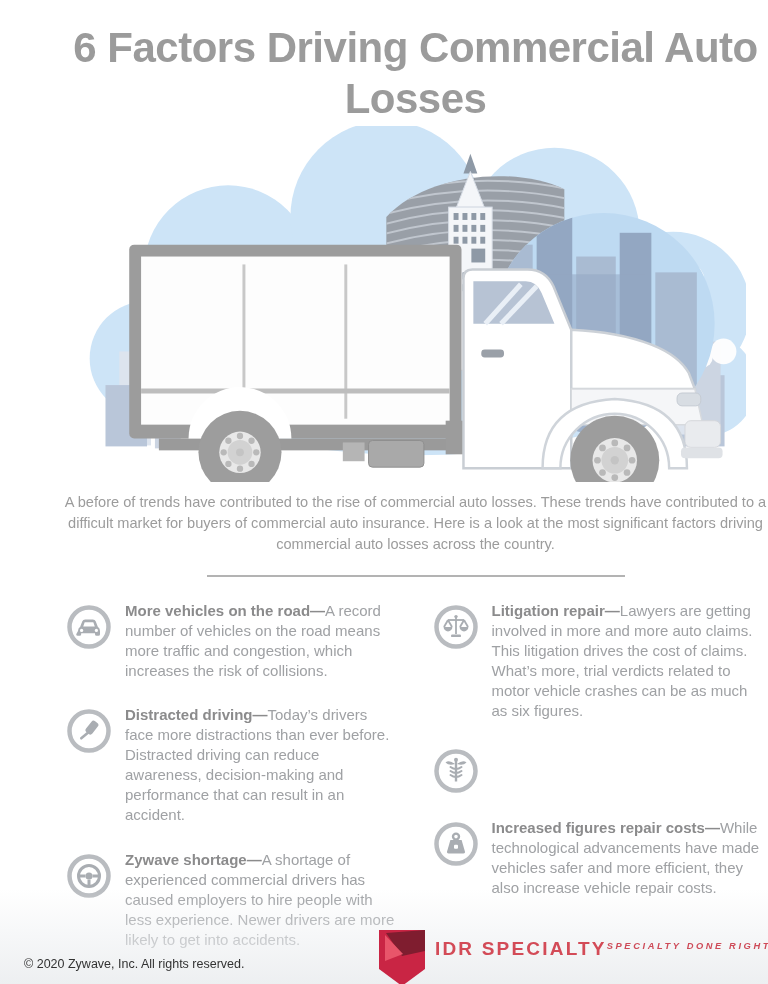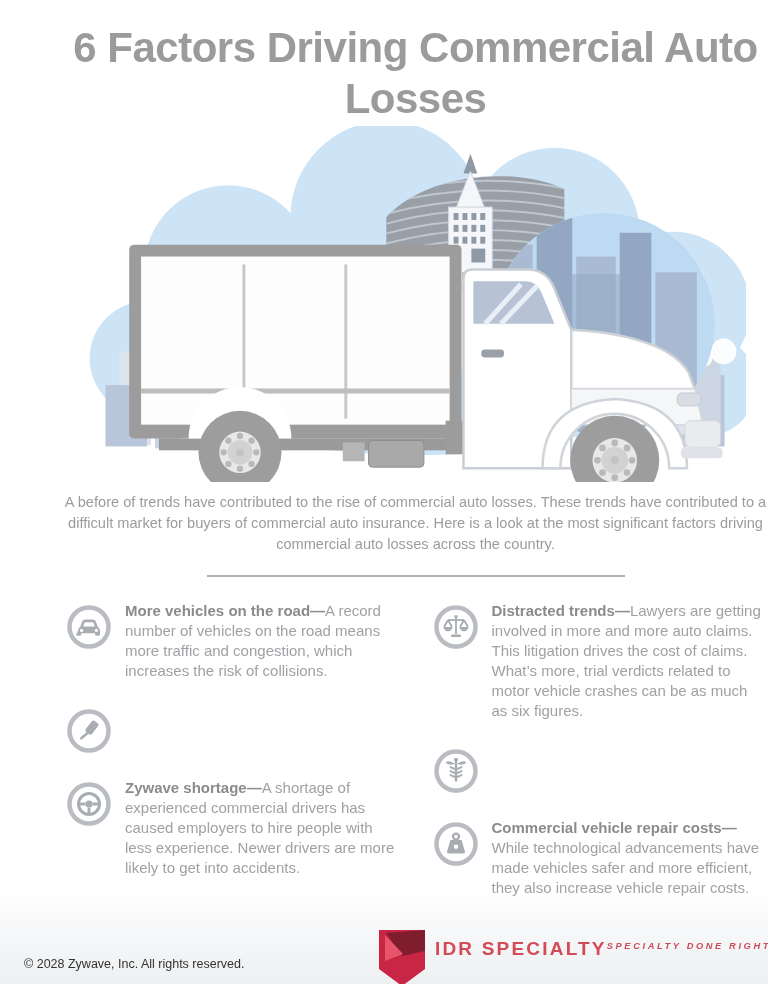--- a/index.html
+++ b/index.html
@@ -294,20 +294,23 @@
       </div>
 
       <div class="factor">
         <svg class="icn" width="46" height="46" viewBox="0 0 46 46">
           <circle cx="23" cy="23" r="19.5" fill="none" stroke="#b9bcc0" stroke-width="4.5"></circle>
           <g transform="rotate(38 23 23)">
             <rect x="19.2" y="11.5" width="8" height="14" rx="2.6" fill="#a9adb2"></rect>
             <line x1="23.2" y1="25.5" x2="21.4" y2="33.5" stroke="#a9adb2" stroke-width="2.6" stroke-linecap="round"></line>
           </g>
         </svg>
+        <div class="factor-text">
+          <span class="fh">Distracted driving</span><span class="fh">—</span><span>Today’s drivers face more distractions than ever before. Distracted driving can reduce awareness, decision-making and performance that can result in an accident.</span>
+        </div>
       </div>
 
       <div class="factor">
         <svg class="icn" width="46" height="46" viewBox="0 0 46 46">
           <circle cx="23" cy="23" r="19.5" fill="none" stroke="#b9bcc0" stroke-width="4.5"></circle>
           <circle cx="23" cy="23" r="10.5" fill="none" stroke="#a9adb2" stroke-width="3"></circle>
           <circle cx="23" cy="23" r="3.6" fill="#a9adb2"></circle>
           <g stroke="#a9adb2" stroke-width="3">
             <line x1="12.8" y1="23" x2="19.4" y2="23"></line>
             <line x1="26.6" y1="23" x2="33.2" y2="23"></line>
@@ -332,21 +335,21 @@
               <line x1="15" y1="16" x2="19" y2="23"></line>
             <line x1="31" y1="16" x2="27" y2="23"></line>
               <line x1="31" y1="16" x2="35" y2="23"></line>
           </g>
           <circle cx="23" cy="12.6" r="1.7" fill="#a9adb2"></circle>
           <path d="M10.6,23 a4.4,4.4 0 0 0 8.8,0 Z" fill="#a9adb2"></path>
           <path d="M26.6,23 a4.4,4.4 0 0 0 8.8,0 Z" fill="#a9adb2"></path>
           <rect x="18" y="30.5" width="10" height="2.6" rx="1.2" fill="#a9adb2"></rect>
         </svg>
         <div class="factor-text">
-          <span class="fh">Distracted trends</span><span class="fh">—</span><span>Lawyers are getting involved in more and more auto claims. This litigation drives the cost of claims. What’s more, trial verdicts related to motor vehicle crashes can be as much as six figures.</span>
+          <span class="fh">Litigation repair</span><span class="fh">—</span><span>Lawyers are getting involved in more and more auto claims. This litigation drives the cost of claims. What’s more, trial verdicts related to motor vehicle crashes can be as much as six figures.</span>
         </div>
       </div>
 
       <div class="factor">
         <svg class="icn" width="46" height="46" viewBox="0 0 46 46">
           <circle cx="23" cy="23" r="19.5" fill="none" stroke="#b9bcc0" stroke-width="4.5"></circle>
           <line x1="23" y1="13" x2="23" y2="33.5" stroke="#a9adb2" stroke-width="2.4"></line>
           <circle cx="23" cy="11.8" r="2" fill="#a9adb2"></circle>
           <path d="M22,16 q-6,-4.5 -9.5,-1.5 q3.5,3.5 9.5,1.5 Z" fill="#a9adb2"></path>
           <path d="M24,16 q6,-4.5 9.5,-1.5 q-3.5,3.5 -9.5,1.5 Z" fill="#a9adb2"></path>
@@ -359,32 +362,32 @@
       </div>
 
       <div class="factor">
         <svg class="icn" width="46" height="46" viewBox="0 0 46 46">
           <circle cx="23" cy="23" r="19.5" fill="none" stroke="#b9bcc0" stroke-width="4.5"></circle>
           <circle cx="23" cy="15.6" r="3" fill="none" stroke="#a9adb2" stroke-width="2.4"></circle>
           <path d="M17.4,19 h11.2 l3.4,11.8 q0.4,1.7 -1.5,1.7 h-15 q-1.9,0 -1.5,-1.7 Z" fill="#a9adb2"></path>
           <rect x="21" y="23.8" width="4" height="4" rx="1" fill="#ffffff"></rect>
         </svg>
         <div class="factor-text">
-          <span class="fh">Commercial vehicle repair costs</span><span class="fh">—</span><span>While technological advancements have made vehicles safer and more efficient, they also increase vehicle repair costs.</span>
+          <span class="fh">Increased figures repair costs</span><span class="fh">—</span><span>While technological advancements have made vehicles safer and more efficient, they also increase vehicle repair costs.</span>
         </div>
       </div>
 
     </div>
   </div>
 
   <div class="footer-fade"></div>
 
   <div class="footer">
     <div class="copyright">
-      <span>© 2028 </span><span class="wavy">Zywave,</span><span> Inc. All rights reserved.</span>
+      <span>© 2020 </span><span class="wavy">Zywave,</span><span> Inc. All rights reserved.</span>
     </div>
     <div class="logo">
       <svg class="logo-shield" width="48" height="58" viewBox="0 0 48 58">
         <polygon points="1,1 47,1 47,40 24,57 1,40" fill="#c92544"></polygon>
         <polygon points="8,4 47,1 47,22 24,27" fill="#7f1d2f"></polygon>
         <polygon points="7,6 25,25 7,32" fill="#e8556a"></polygon>
       </svg>
       <div class="logo-text">
         <span class="logo-title">IDR SPECIALTY</span>
         <span class="logo-tagline">SPECIALTY DONE RIGHT</span>

